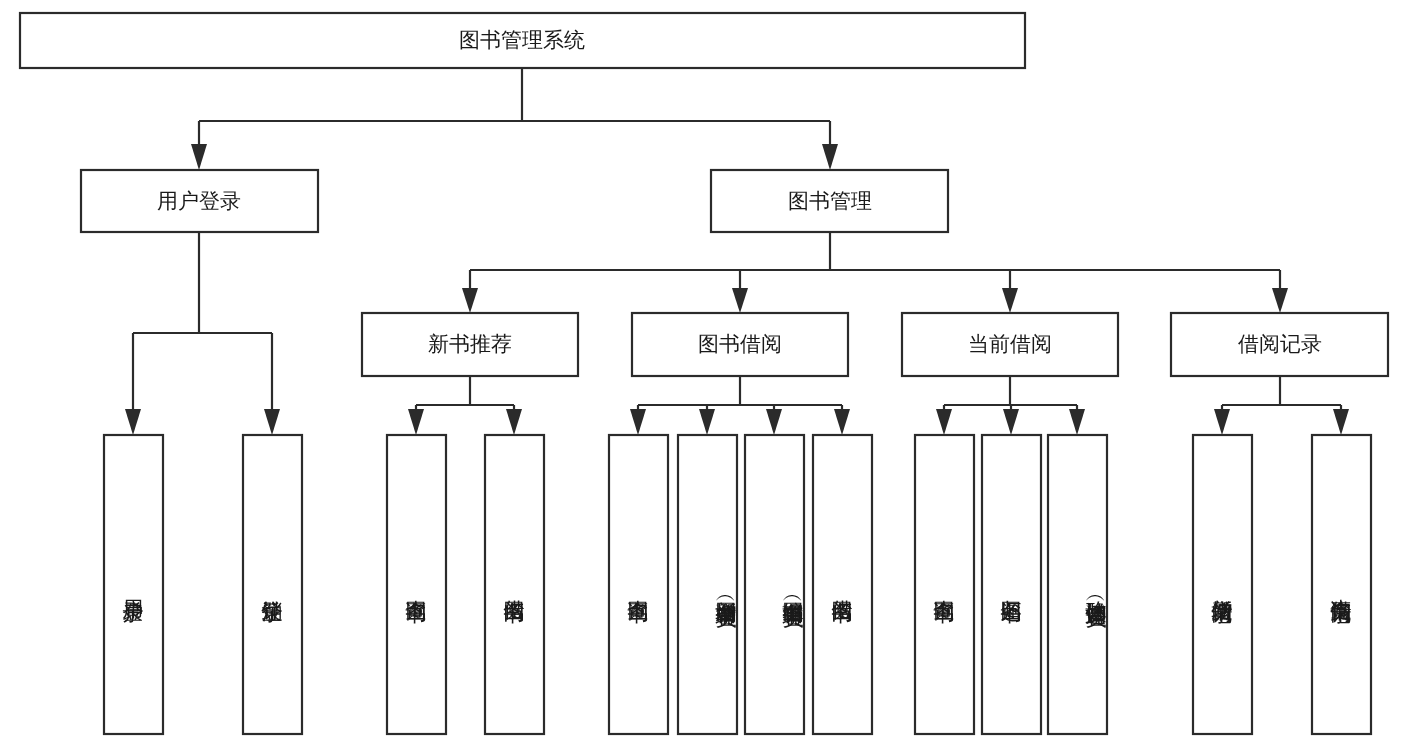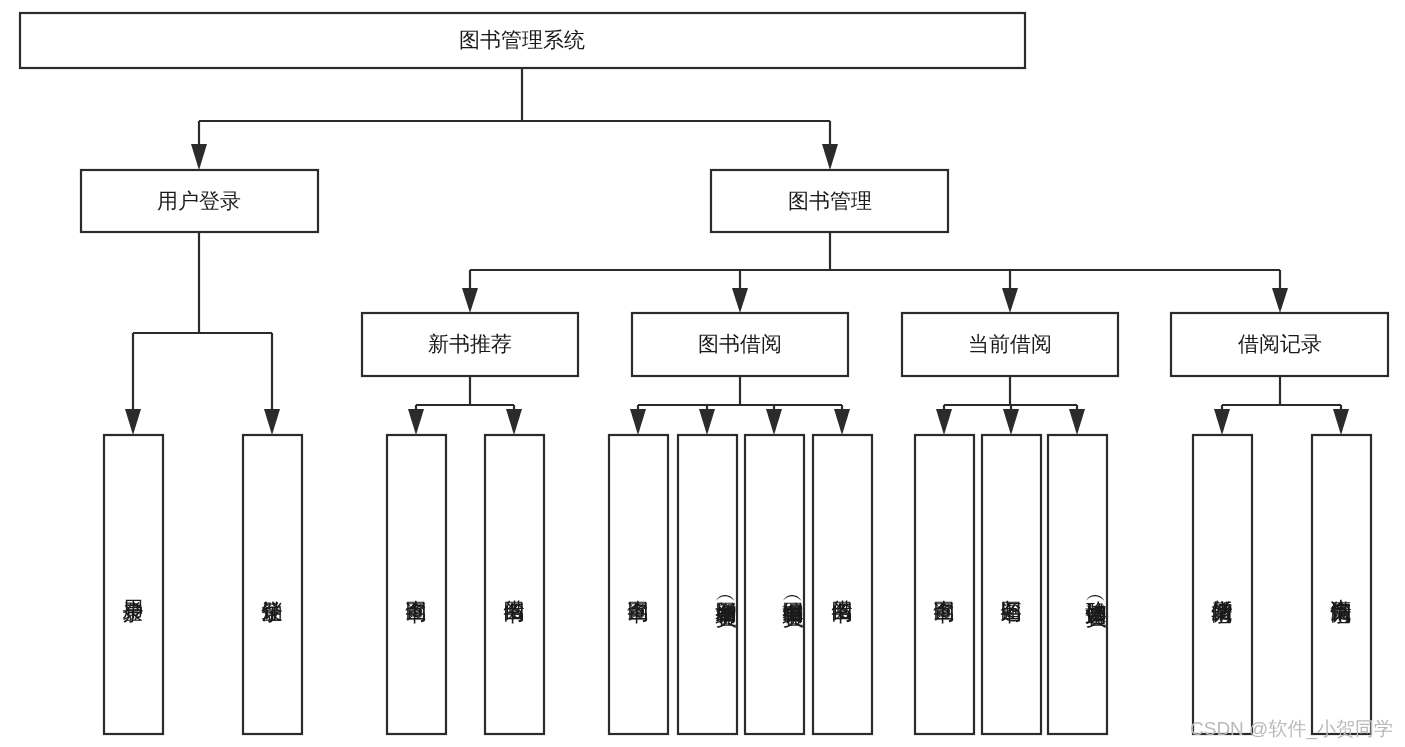--- a/index.html
+++ b/index.html
@@ -222,15 +222,14 @@
   <div class="node-label-v" style="left:745px; top:435px; width:59px; height:299px; align-items:flex-start; padding-top:8px; box-sizing:border-box;">编辑图书（管理员）</div>
   <div class="node-label-v" style="left:813px; top:435px; width:59px; height:299px;">借阅图书</div>
 
   <div class="node-label-v" style="left:915px; top:435px; width:59px; height:299px;">查询图书</div>
   <div class="node-label-v" style="left:982px; top:435px; width:59px; height:299px;">归还图书</div>
   <div class="node-label-v" style="left:1048px; top:435px; width:59px; height:299px; align-items:flex-start; padding-top:8px; box-sizing:border-box;">确认归还（管理员）</div>
 
   <div class="node-label-v" style="left:1193px; top:435px; width:59px; height:299px;">新增借阅记录</div>
   <div class="node-label-v" style="left:1312px; top:435px; width:59px; height:299px;">查询借阅记录</div>
 
-  <div class="watermark" style="left:1190px; top:716px;">CSDN @软件_小贺同学</div>
 
 </div>
 
 </body></html>

